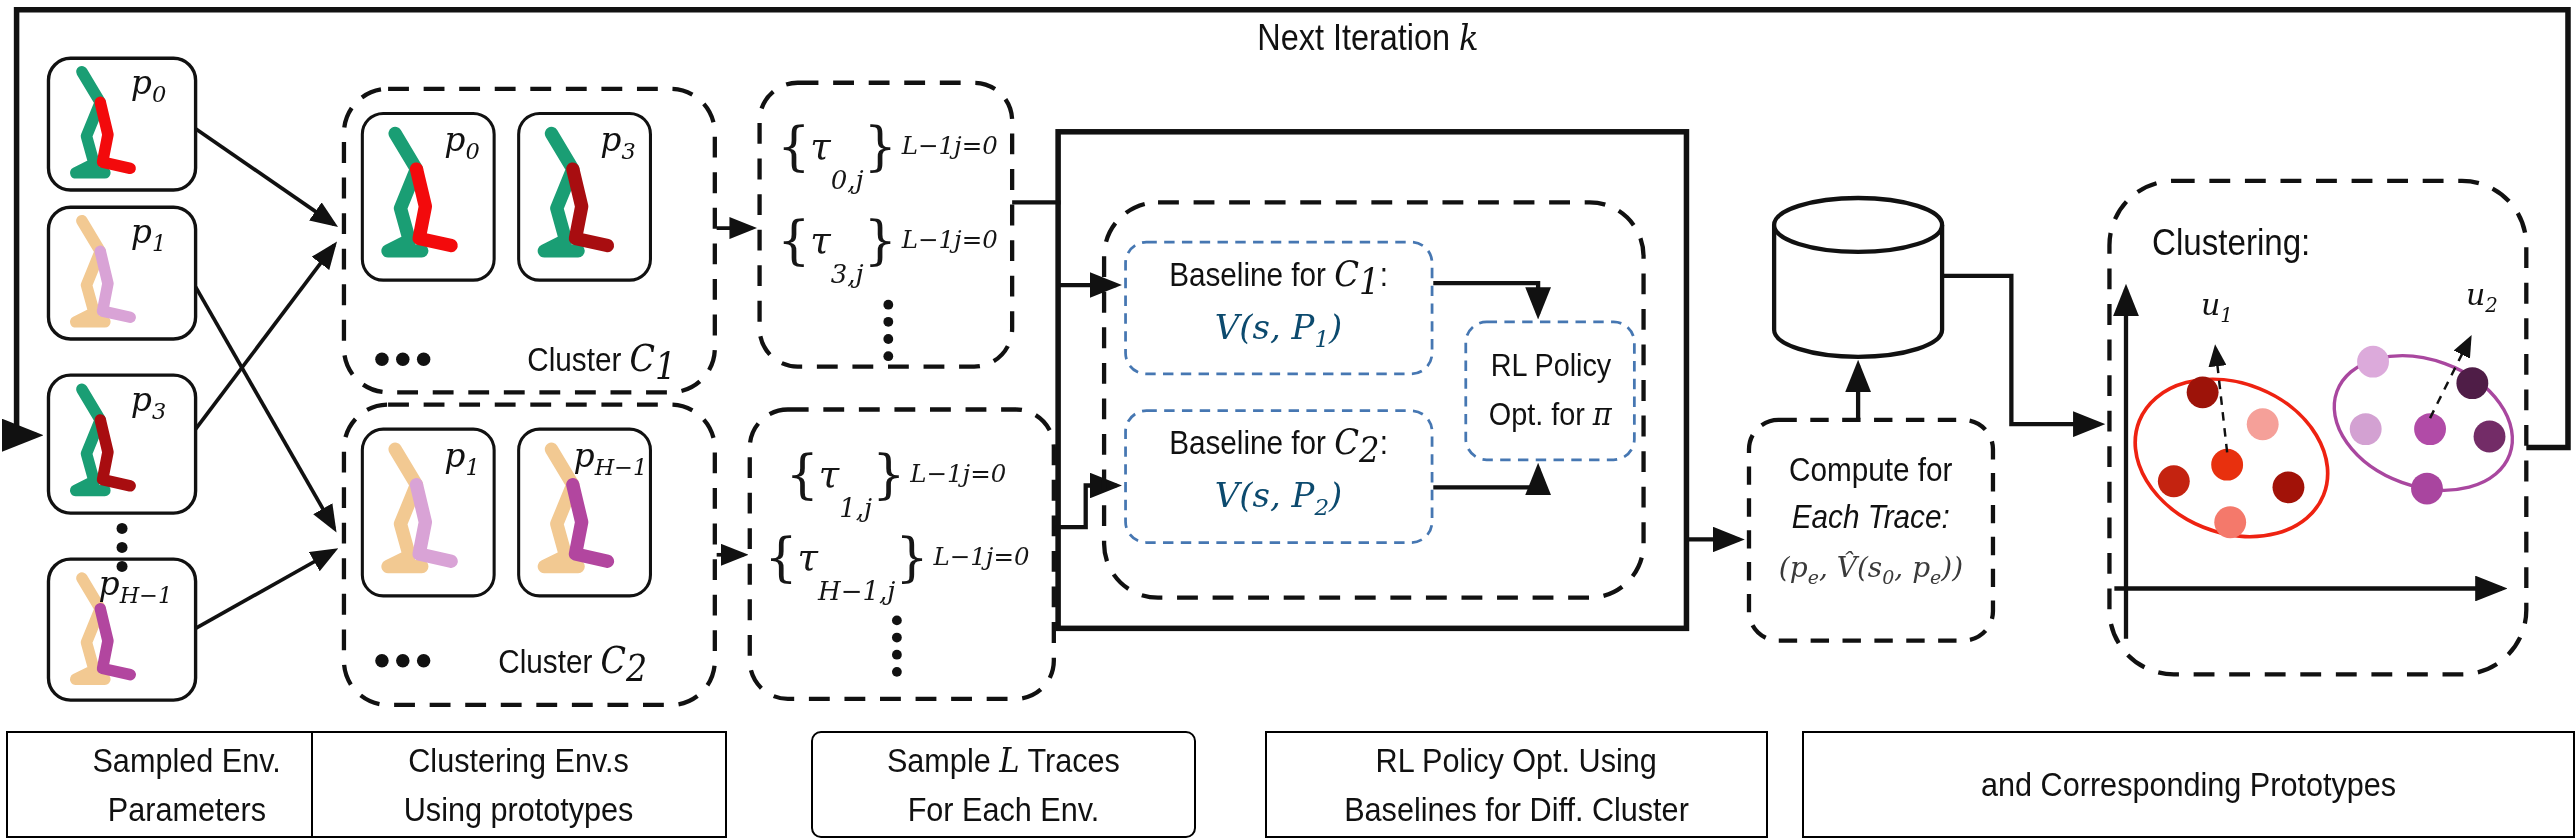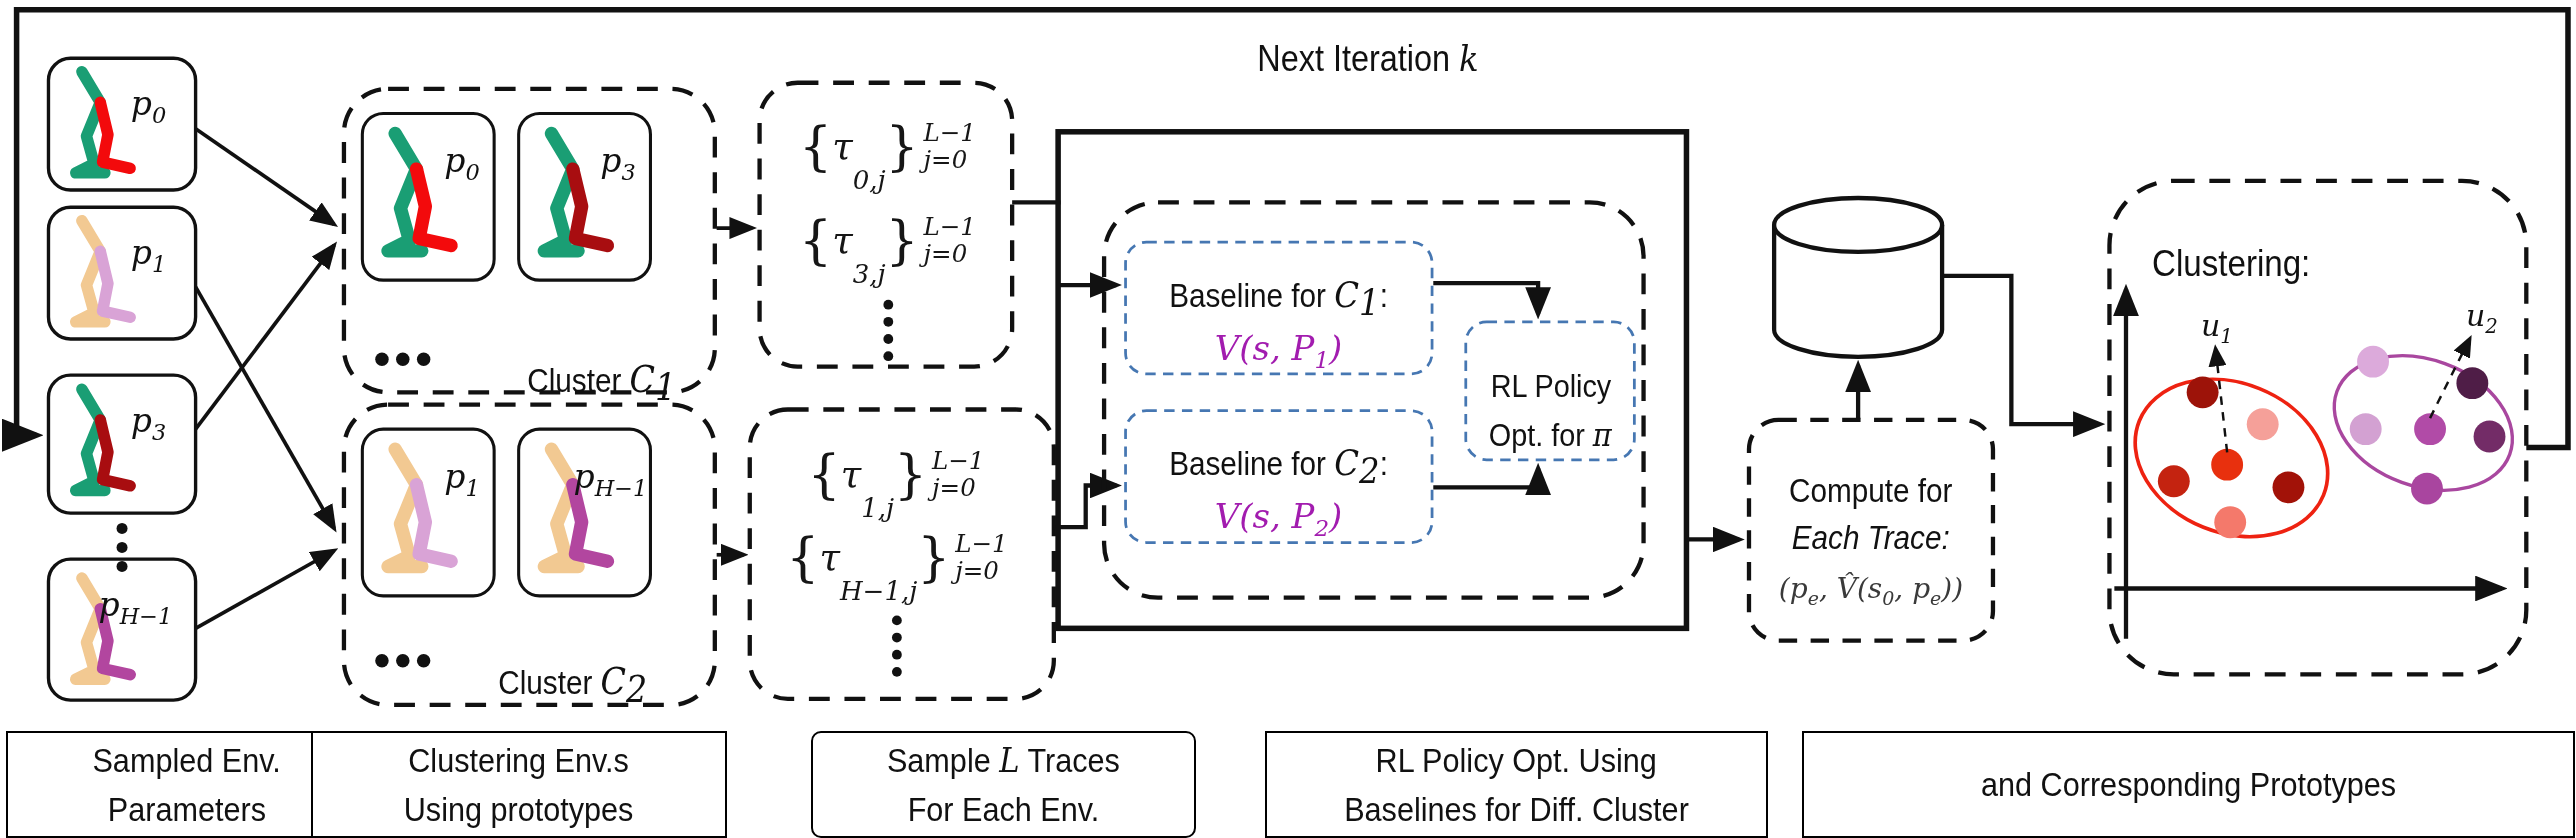--- a/index.html
+++ b/index.html
@@ -1,38 +1,38 @@
 <!DOCTYPE html>
 <html style="font-size:9.8px"><head>
 <meta charset="utf-8">
 <style>
   html,body{margin:0;padding:0;background:#ffffff;}
   #stage{position:relative;width:2576px;height:838px;background:#fff;overflow:hidden;
          font-family:"Liberation Sans",sans-serif;color:#111;}
   #base-svg{position:absolute;left:0;top:0;width:2576px;height:838px;}
-  .txt{position:absolute;white-space:nowrap;margin-top:21px;}
+  .txt{position:absolute;white-space:nowrap;}
   .center{text-align:center;}
   .cond{display:inline-block;transform:scaleX(.9);transform-origin:50% 50%;}
   .condL{display:inline-block;transform:scaleX(.92);transform-origin:0 50%;}
   .math{font-family:"DejaVu Serif",serif;font-style:italic;}
   .plabel{font-family:"DejaVu Serif",serif;font-style:italic;font-size:33px;text-align:center;}
   .plabel sub,.mathsub{font-size:68%;line-height:0;}
   .caption{position:absolute;border:2.5px solid #000;background:#fff;display:flex;flex-direction:column;
            justify-content:center;align-items:center;font-size:34px;line-height:1.42;font-weight:500;}
   .clusterlabel{font-size:33px;font-weight:500;}
   .clusterlabel .math{font-size:37px;}
   .formula{position:absolute;display:flex;align-items:center;justify-content:center;
            font-family:"DejaVu Serif",serif;font-style:italic;color:#161616;}
   .fb{font-size:52px;font-style:normal;line-height:1;}
   .ftau{font-size:37px;line-height:1;}
   .fsubs{font-size:26px;align-self:flex-end;transform:translateY(3.7px);line-height:1;}
-  .fstack{display:flex;flex-direction:column;font-size:24.5px;line-height:1.12;margin-left:4.9px;}
+  .fstack{display:flex;flex-direction:row;font-size:24.5px;line-height:1.12;margin-left:4.9px;}
   .btitle{font-size:33px;font-weight:500;}
   .btitle .math{font-size:36px;}
-  .bformula{font-family:"DejaVu Serif",serif;font-style:italic;font-size:34px;color:#a21caf;}
+  .bformula{font-family:"DejaVu Serif",serif;font-style:italic;font-size:34px;color:#0c4a6e;}
   .rltext{font-size:32px;font-weight:500;line-height:1.45;}
   .ctext{font-size:33px;font-weight:500;line-height:1.4;}
   .cformula{font-family:"DejaVu Serif",serif;font-style:italic;font-size:28px;color:#3a3a3a;}
   .ulabel{font-family:"DejaVu Serif",serif;font-style:italic;font-size:30px;text-align:center;}
   .ulabel sub{font-size:66%;line-height:0;}
   .topTitle{font-size:36px;font-weight:500;}
   .topTitle .math{font-size:36px;}
 </style>
 </head>
 <body>

